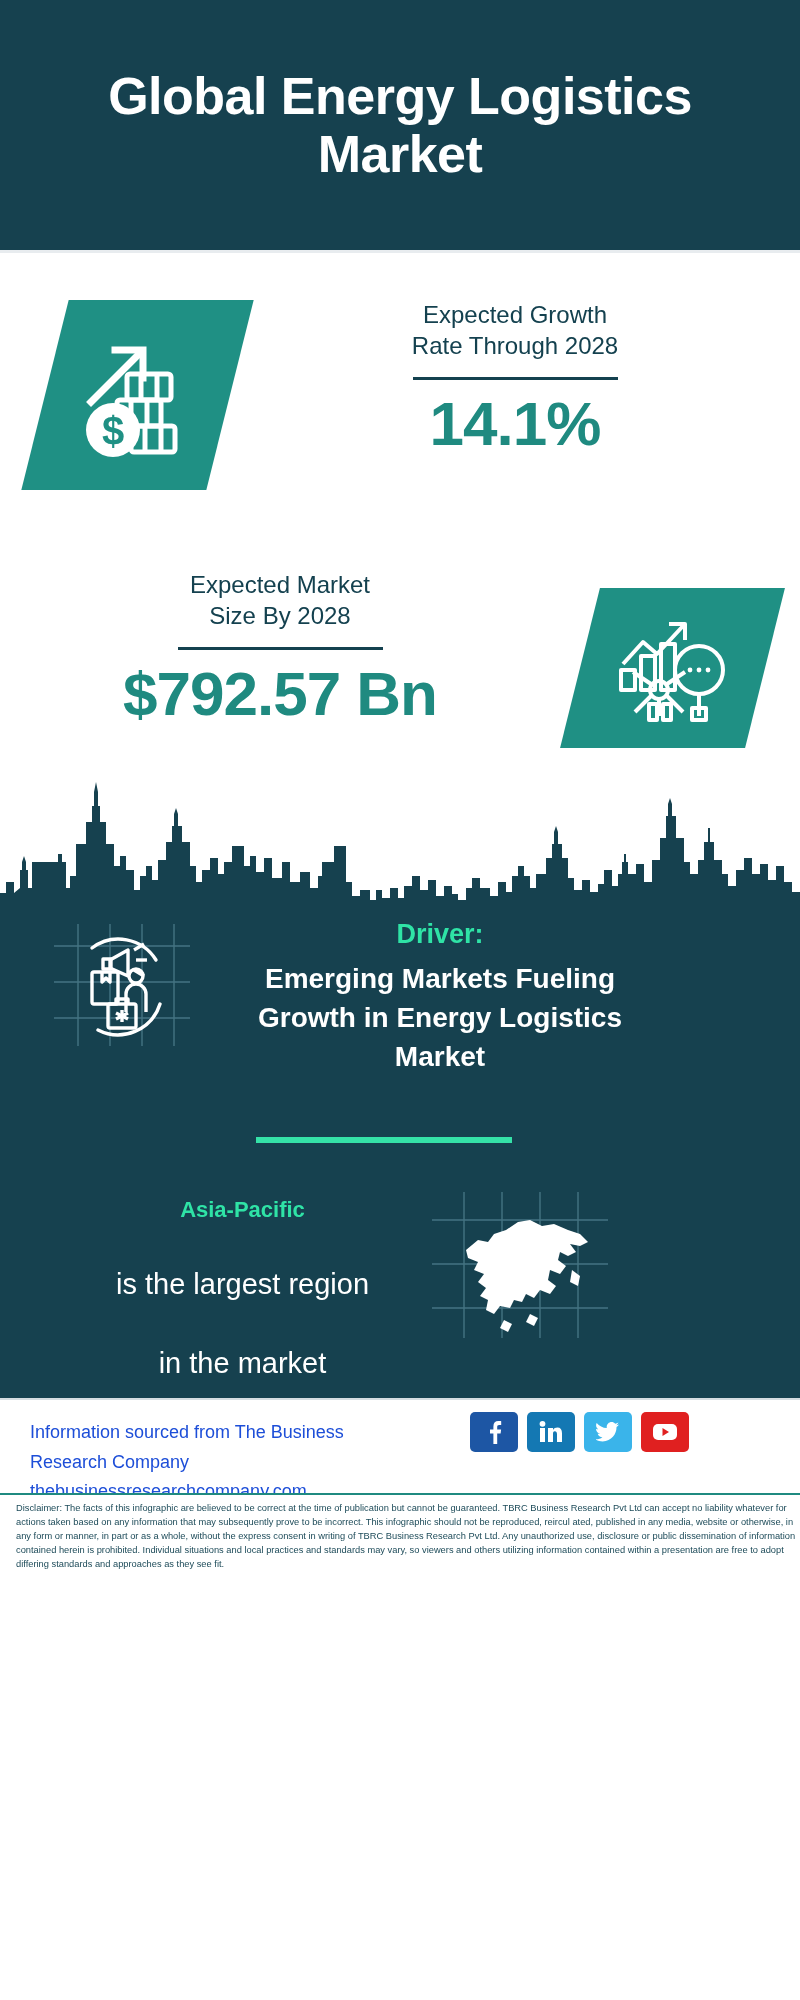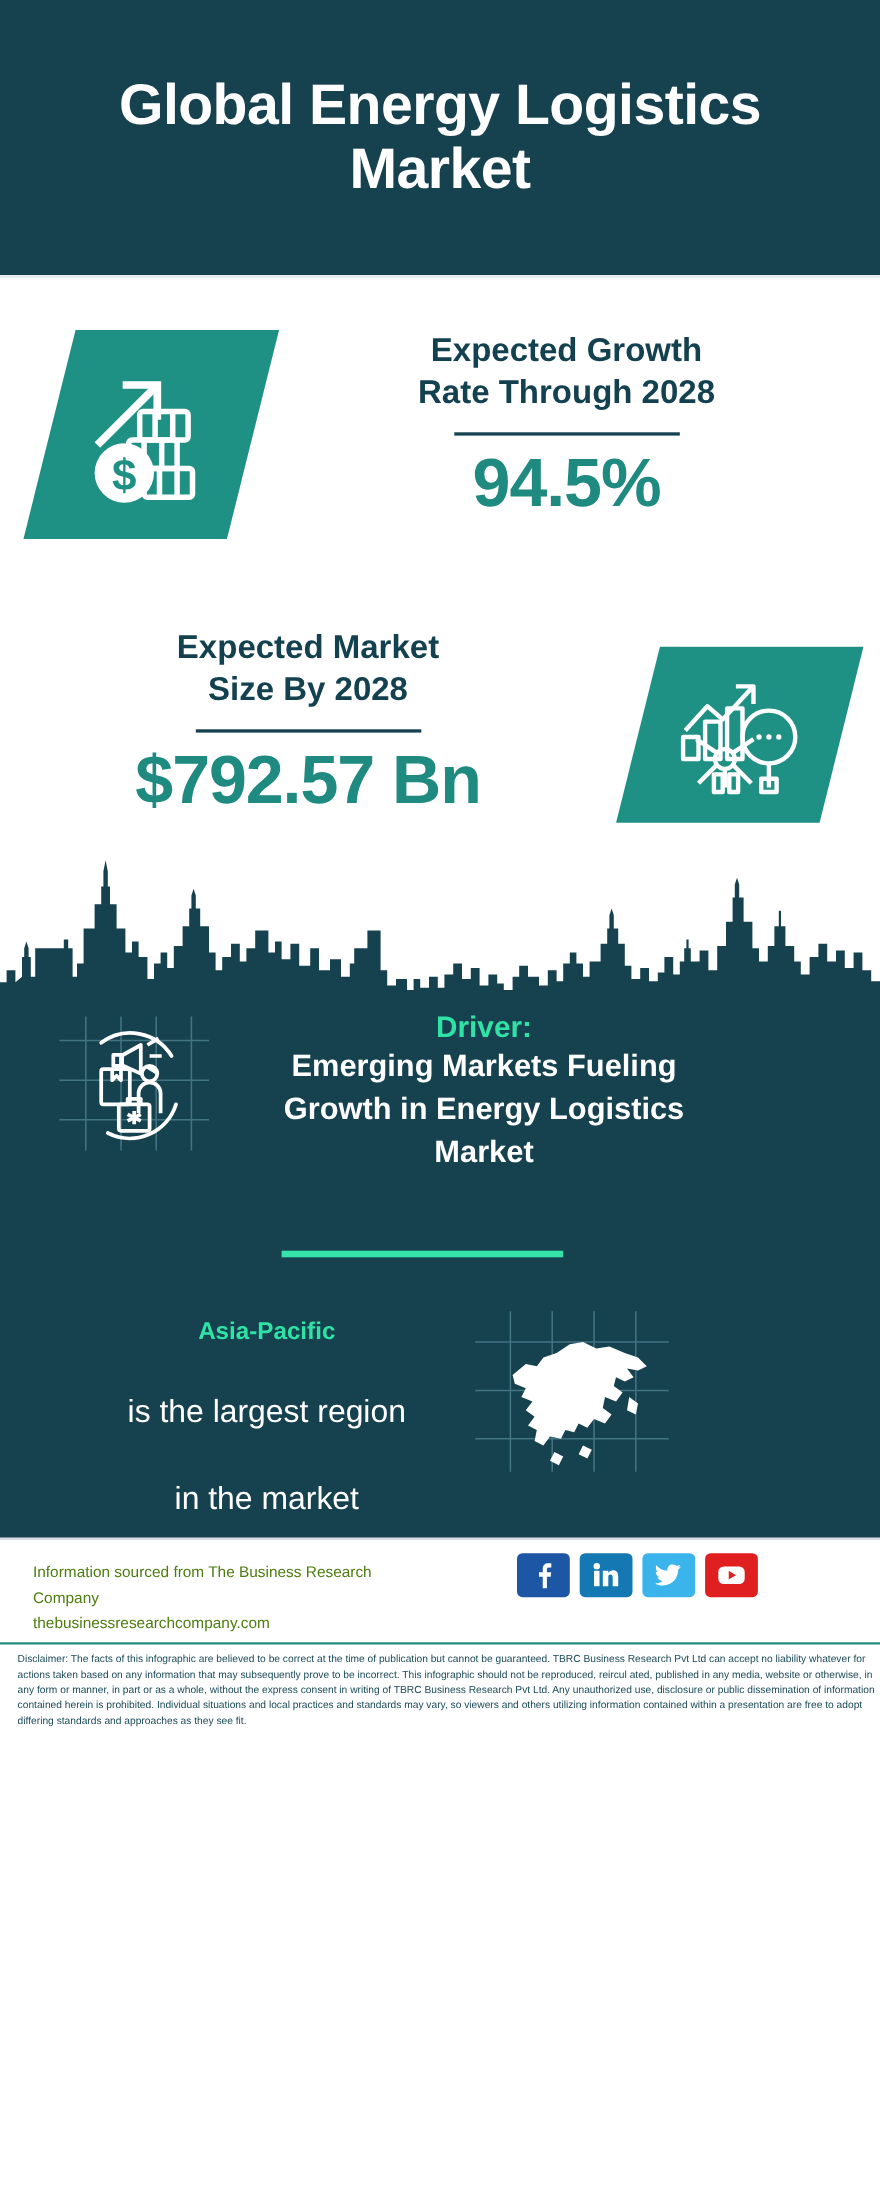--- a/index.html
+++ b/index.html
@@ -33,53 +33,53 @@
     background:#1f9084;
     transform:skewX(-14deg);
     display:flex; align-items:center; justify-content:center;
   }
   .para > svg { transform:skewX(14deg); }
 
   
   .stat1-icon { left:45px; top:300px; width:185px; height:190px; }
   .stat1-text { position:absolute; left:275px; top:300px; width:480px; text-align:center; }
   .stat-head {
-    font-size:30px; line-height:1.28; font-weight:bold; color:#14414f;
+    font-size:24px; line-height:1.28; font-weight:normal; color:#14414f;
   }
   .stat-divider { width:205px; height:3px; background:#14414f; margin:16px auto 10px; }
   .stat-value { font-size:62px; font-weight:bold; color:#1f8a80; line-height:1.1; letter-spacing:-1px; }
 
   
   .stat2-text { position:absolute; left:40px; top:570px; width:480px; text-align:center; }
   .stat2-icon { left:580px; top:588px; width:185px; height:160px; }
 
   
   .skyline { position:absolute; left:0; top:770px; width:800px; height:140px; }
   .skyline svg { display:block; width:800px; height:140px; }
 
   
   .dark-zone { position:absolute; left:0; top:900px; width:800px; height:498px; background:#16414f; }
 
   
   .driver-icon { position:absolute; left:48px; top:920px; width:145px; height:130px; }
   .driver-text { position:absolute; left:225px; top:918px; width:430px; text-align:center; }
-  .driver-label { color:#2fe3a6; font-size:27px; font-weight:bold; line-height:1.2; }
+  .driver-label { color:#2fe3a6; font-size:27px; font-weight:bold; line-height:1.2; margin-bottom:10px; }
   .driver-body { color:#ffffff; font-size:28px; font-weight:bold; line-height:1.38; }
 
   .mint-divider { position:absolute; left:256px; top:1137px; width:256px; height:6px; background:#35e2a8; }
 
   
   .region-text { position:absolute; left:30px; top:1196px; width:425px; text-align:center; }
   .region-name { color:#2fe3a6; font-size:22px; font-weight:bold; line-height:1.25; }
   .region-sub { color:#ffffff; font-size:29px; font-weight:normal; line-height:1.3;margin-top:42px; }
   .region-map { position:absolute; left:430px; top:1190px; width:180px; height:150px; }
 
   
   .footer-strip { position:absolute; left:0; top:1398px; width:800px; height:95px; background:#ffffff; border-top:2px solid #d6dde1; }
-  .source-text { position:absolute; left:30px; top:1418px; width:350px; color:#4d7c0f; font-size:14px; line-height:1.65; }
+  .source-text { position:absolute; left:30px; top:1418px; width:350px; color:#1d4ed8; font-size:18px; line-height:1.65; }
   .socials { position:absolute; left:470px; top:1412px; display:flex; gap:9px; align-items:center; }
   .social { width:48px; height:40px; border-radius:5px; display:flex; align-items:center; justify-content:center; }
   .sc-fb { background:#1d56a4; } .sc-li { background:#1478b3; }
   .sc-tw { background:#3ab4ea; } .sc-yt { background:#e02020; }
 
   .disclaimer-wrap { position:absolute; left:0; top:1493px; width:800px; height:507px; background:#ffffff; border-top:2px solid #1f8a80; }
   .disclaimer { position:absolute; left:16px; top:1502px; width:790px; color:#1d4b59; font-size:9.3px; line-height:1.5; text-align:left; }
 </style>
 </head>
 <body>
@@ -114,21 +114,21 @@
       <text x="40" y="115" font-family="Liberation Sans, sans-serif" font-size="40" font-weight="bold" fill="#1f9084" text-anchor="middle">$</text>
     </svg>
   </div>
 
   <div class="stat1-text">
     <div class="stat-head">
       <div>Expected Growth</div>
       <div>Rate Through 2028</div>
     </div>
     <div class="stat-divider"></div>
-    <div class="stat-value">94.5%</div>
+    <div class="stat-value">14.1%</div>
   </div>
 
   <div class="stat2-text">
     <div class="stat-head">
       <div>Expected Market</div>
       <div>Size By 2028</div>
     </div>
     <div class="stat-divider"></div>
     <div class="stat-value">$792.57 Bn</div>
   </div>

